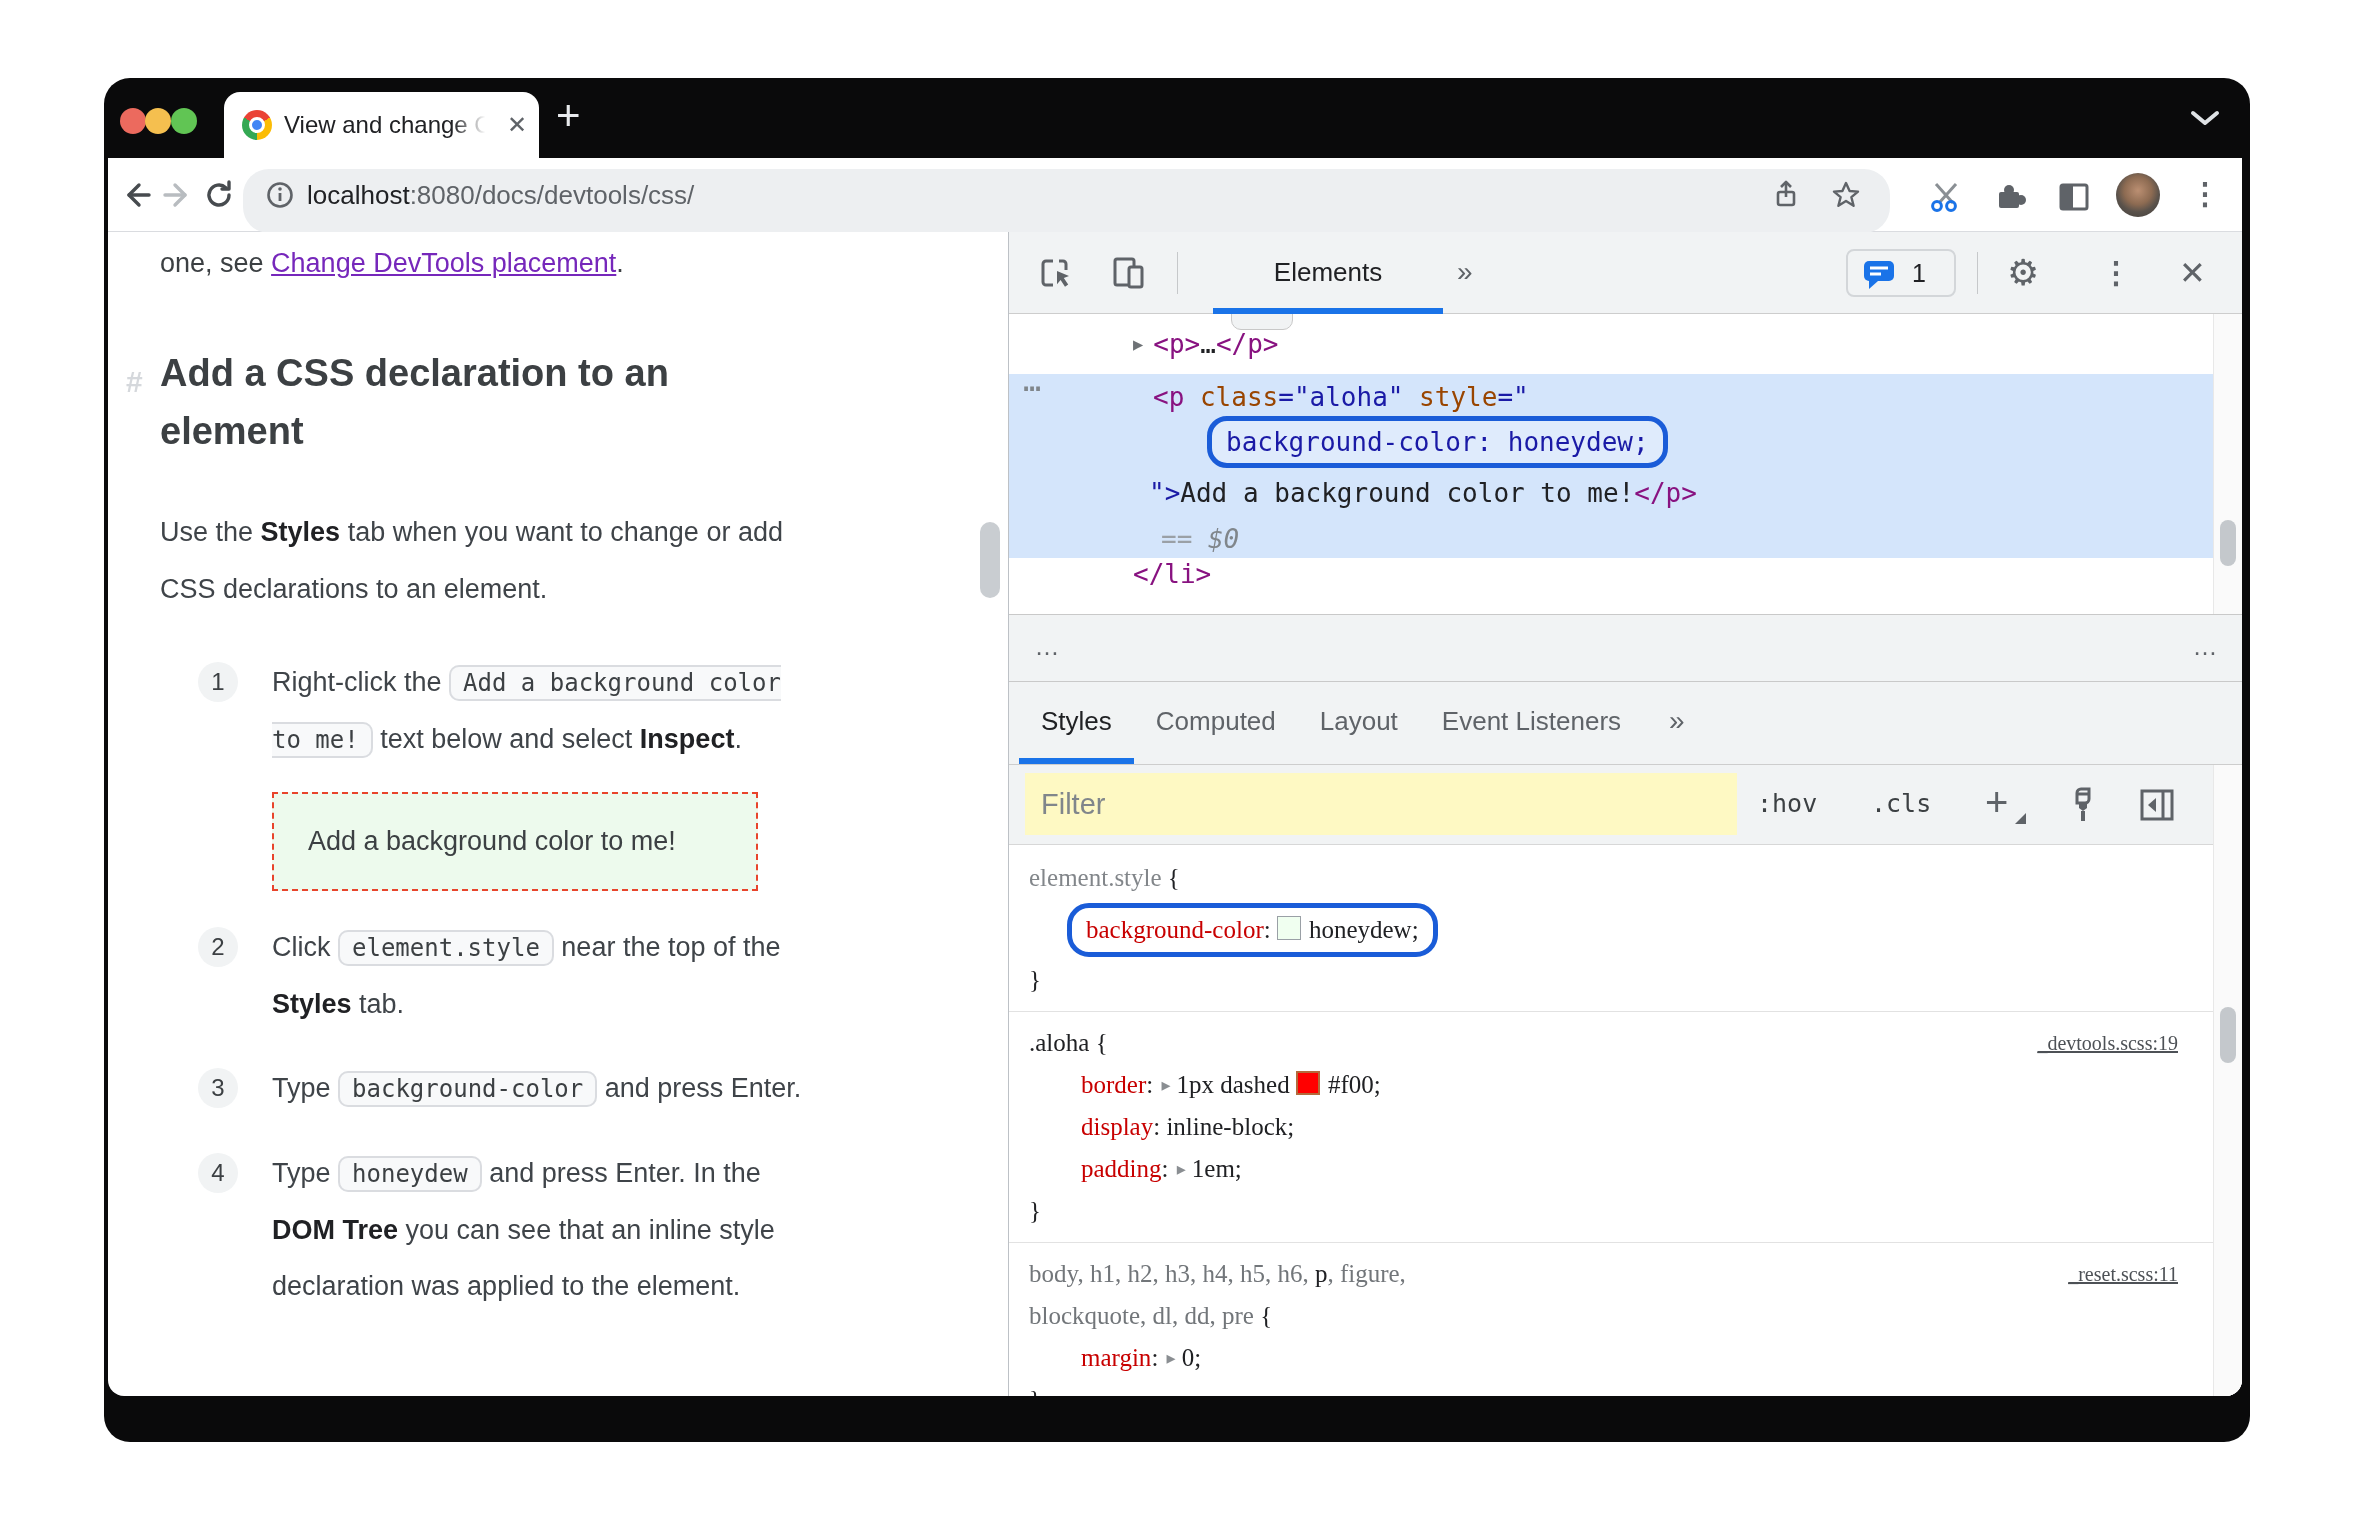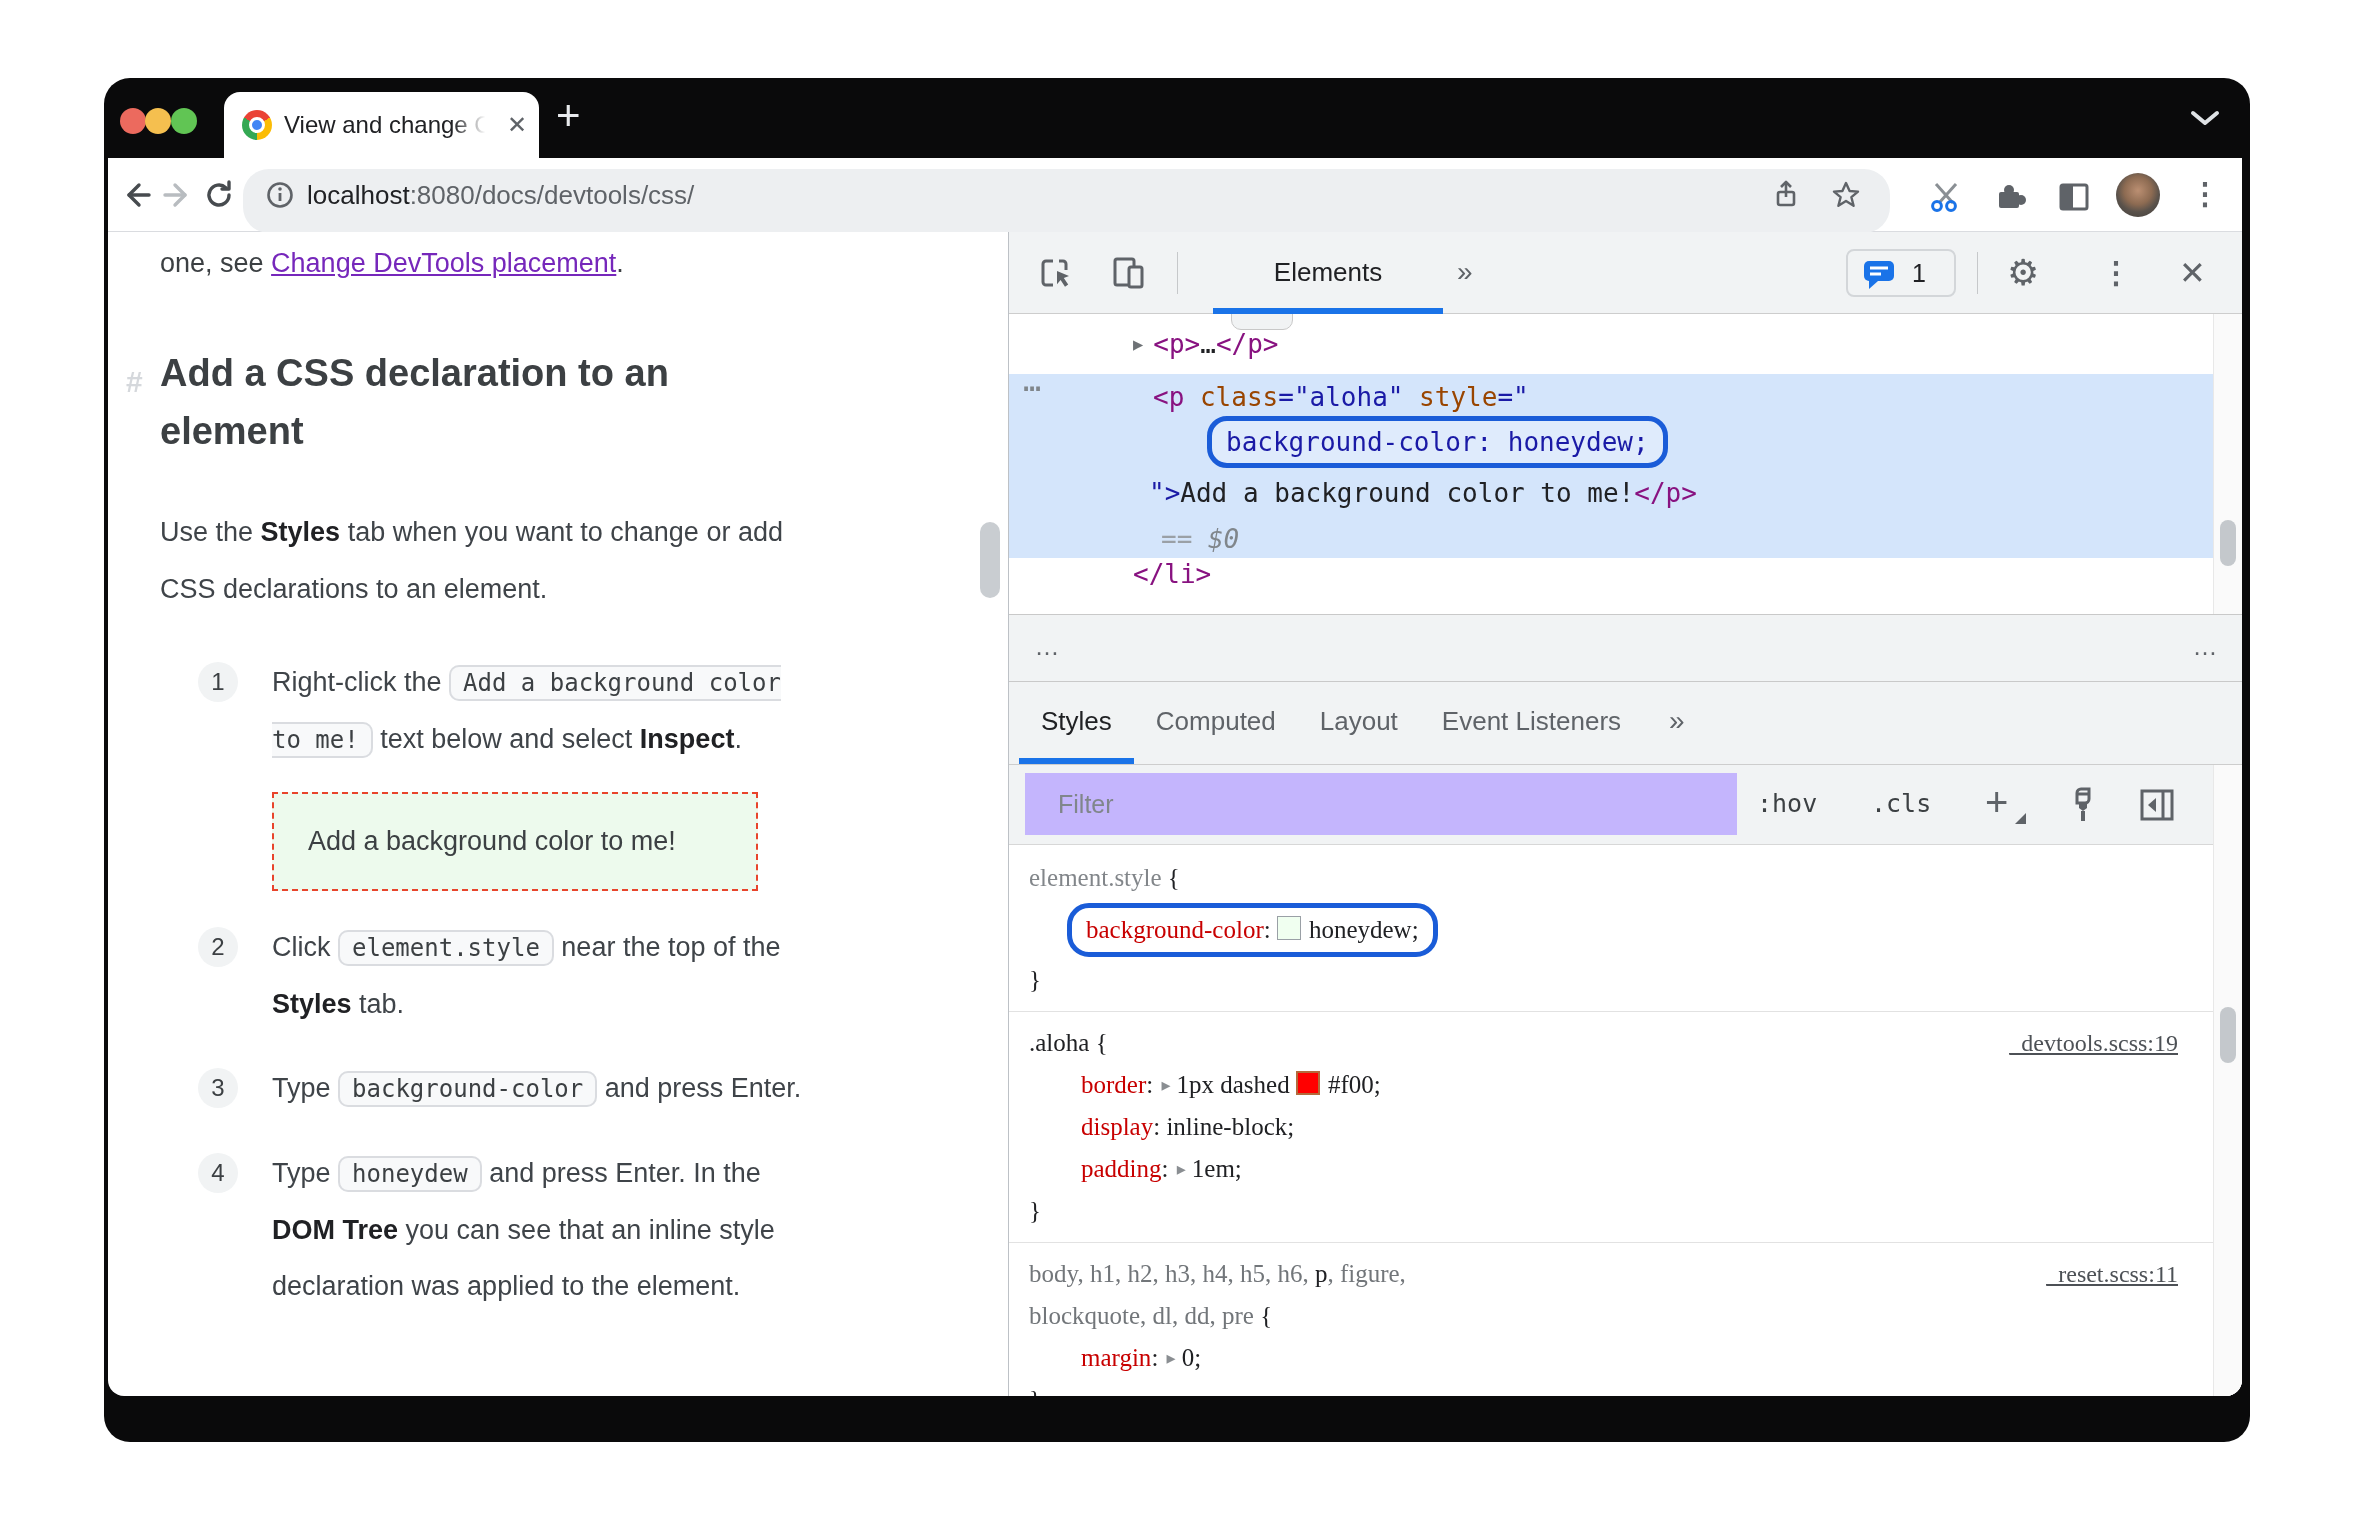--- a/index.html
+++ b/index.html
@@ -97,34 +97,34 @@
 
   
   .stabs { position:absolute; left:0; top:450px; right:0; height:83px; background:#f1f3f4; border-bottom:1px solid #cdcdcd;
            display:flex; padding-left:10px; font-size:26px; }
   .stab { padding:0 22px; line-height:78px; color:#5f6368; height:82px; }
   .stab.active { color:#202124; border-bottom:6px solid #1a73e8; }
   .stabs-more { line-height:78px; margin-left:26px; color:#5f6368; font-size:28px; }
 
   
   .fbar { position:absolute; left:0; top:533px; width:1205px; height:80px; background:#f1f3f4; border-bottom:1px solid #d7d7d7; }
-  .fbar input { position:absolute; left:16px; top:8px; width:712px; height:62px; border:none; background:#c4b5fd;
-                font-size:25px; font-family:"Liberation Sans",sans-serif; color:#202124; padding-left:33px; outline:none; }
+  .fbar input { position:absolute; left:16px; top:8px; width:712px; height:62px; border:none; background:#fef9c3;
+                font-size:29px; font-family:"Liberation Sans",sans-serif; color:#202124; padding-left:16px; outline:none; }
   .fbar input::placeholder { color:#80868b; }
   .fchip { position:absolute; top:0; line-height:78px; font-family:"DejaVu Sans Mono", monospace; font-size:25px; color:#3c4043; }
   .fplus { position:absolute; left:976px; top:0; line-height:74px; font-size:40px; color:#5f6368; font-weight:300; }
   .fplus-tri { position:absolute; left:1006px; top:48px; width:0; height:0; border-left:11px solid transparent; border-bottom:11px solid #5f6368; }
   .fic { position:absolute; top:20px; }
 
   
   .styles { position:absolute; left:0; top:613px; width:1205px; bottom:0; background:#fff; overflow:hidden;
             font-family:Liberation Serif, serif; font-size:25px; line-height:42px; color:#202124;
             padding:12px 36px 0 20px; }
   .sel-gray { color:#82868a; } .prop { color:#c80000; } .gray-sel { color:#72767a; }
-  .src-link { float:right; font-size:24px; color:#4d5156; text-decoration:underline; }
+  .src-link { float:right; font-size:20px; color:#4d5156; text-decoration:underline; }
   .ring2 { display:inline-block; border:5px solid #1a5cd8; border-radius:22px; padding:2px 14px; margin:4px 0 2px 38px; line-height:40px; }
   .propline { padding-left:52px; }
   .parrow { color:#8a8e92; font-size:18px; margin:0 6px 0 2px; vertical-align:2px; }
   .swatch { display:inline-block; width:24px; height:24px; vertical-align:-2px; margin-right:8px; border:1px solid #9aa0a6; }
   .swatch.red { background:#ff0000; border:2px solid #b36b3c; }
   .divider { height:1px; background:#e2e2e2; margin:10px -36px 10px -20px; }
   .styles-gutter { position:absolute; right:0; top:533px; bottom:0; width:29px; background:#fafafa; border-left:1px solid #e8e8e8; }
   .styles-thumb { position:absolute; right:6px; top:242px; width:16px; height:56px; background:#c4c8cc; border-radius:8px; }
 
   svg { display:block; }

